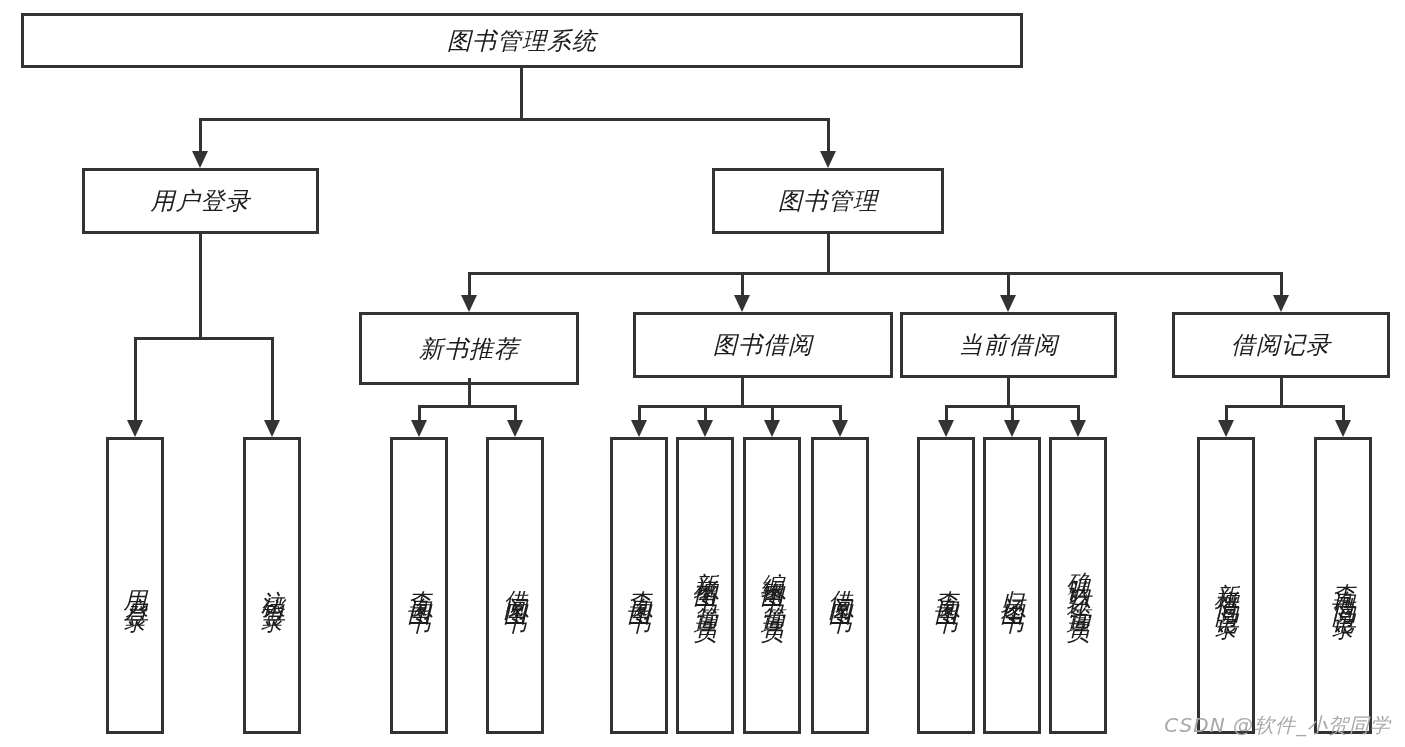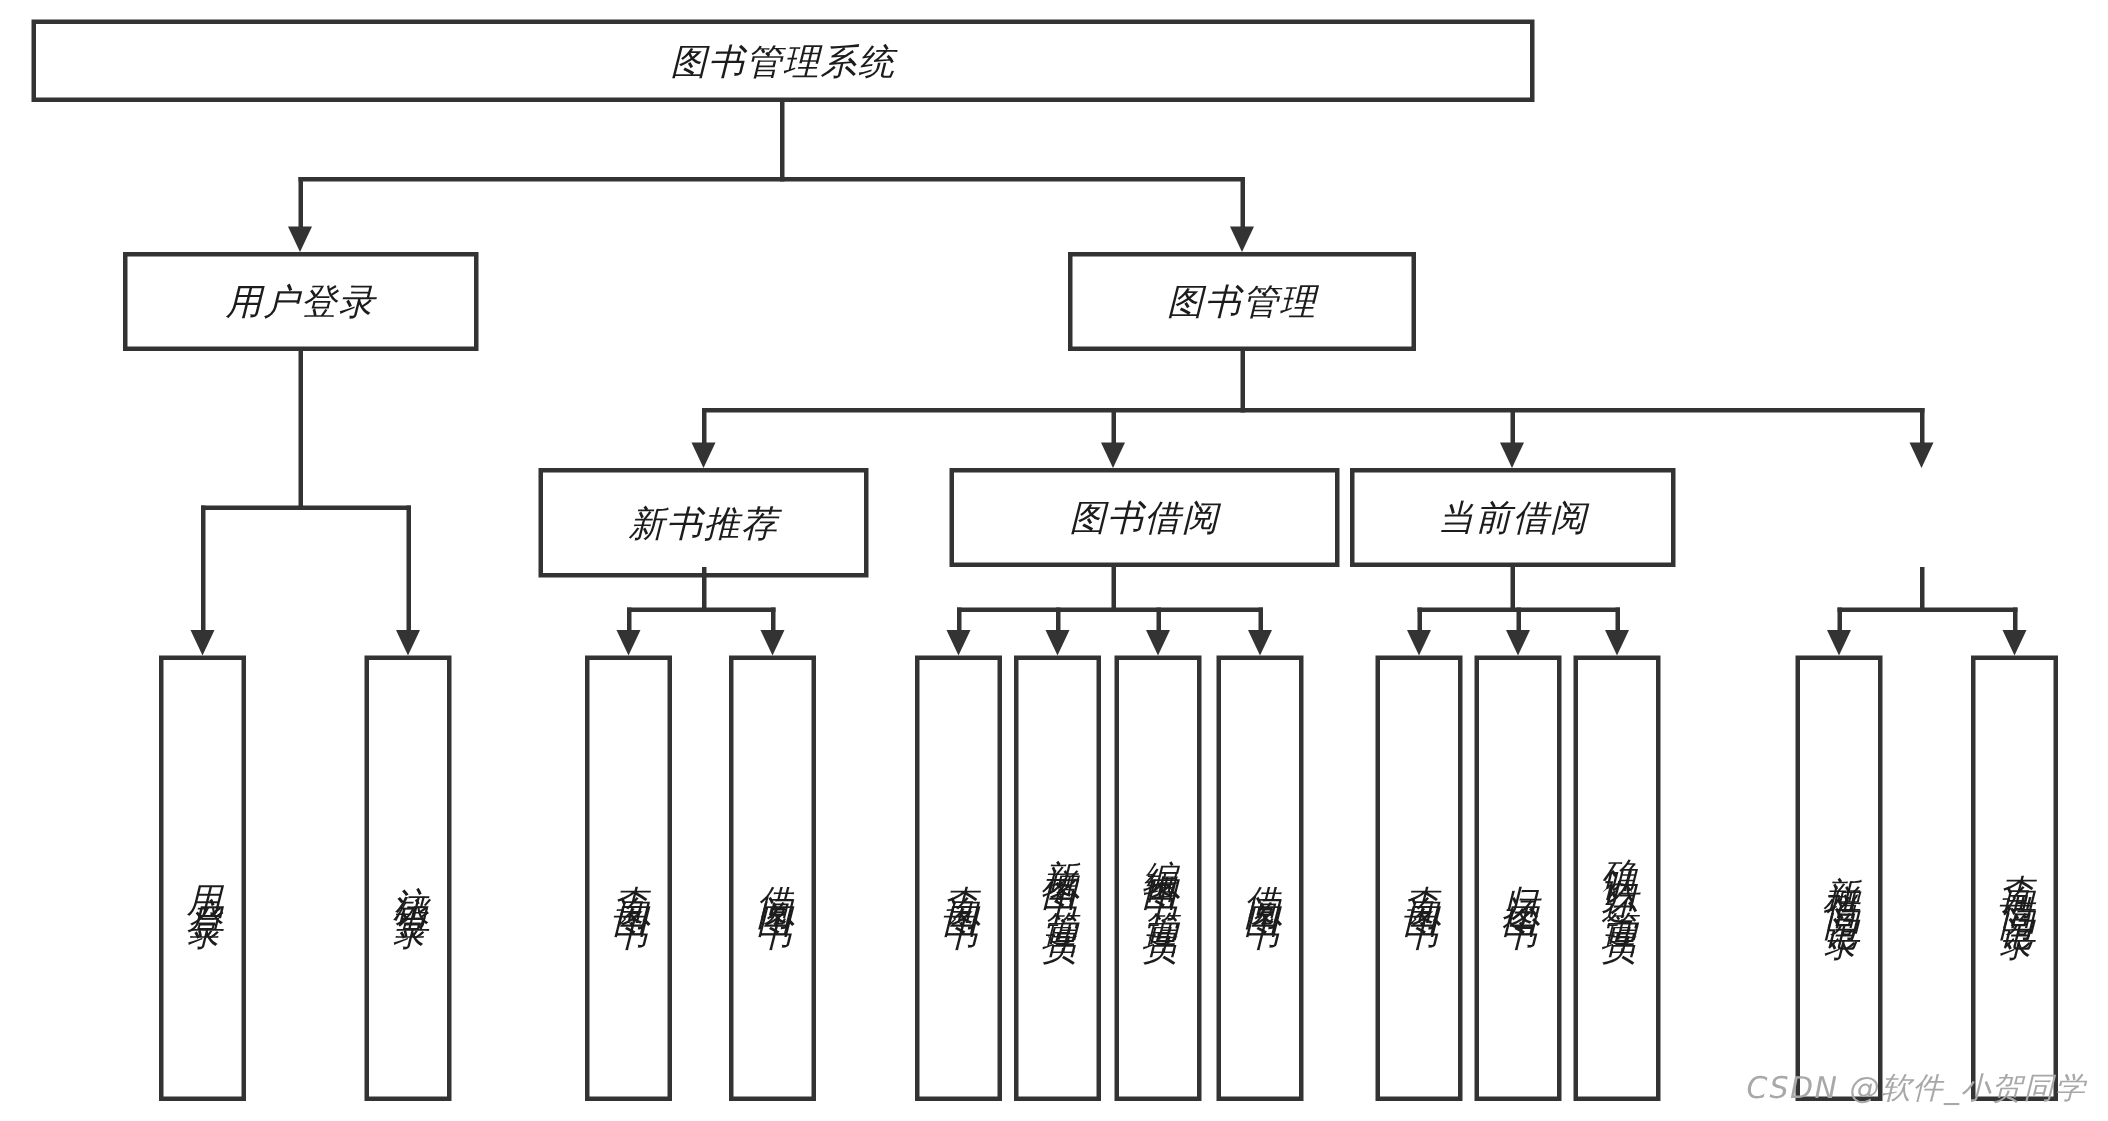--- a/index.html
+++ b/index.html
@@ -84,20 +84,23 @@
   </div>
 
   <div class="hbox" style="left:633px;top:312px;width:260px;height:66px;">
     <span>图书借阅</span>
   </div>
 
   <div class="hbox" style="left:900px;top:312px;width:217px;height:66px;">
     <span>当前借阅</span>
   </div>
 
+  <div class="hbox" style="left:1172px;top:312px;width:218px;height:66px;">
+    <span>借阅记录</span>
+  </div>
 
   <div class="vbox" style="left:106px;">
     <span class="vtext">用户登录</span>
   </div>
   <div class="vbox" style="left:243px;">
     <span class="vtext">注销登录</span>
   </div>
 
   <div class="vbox" style="left:390px;">
     <span class="vtext">查询图书</span>

